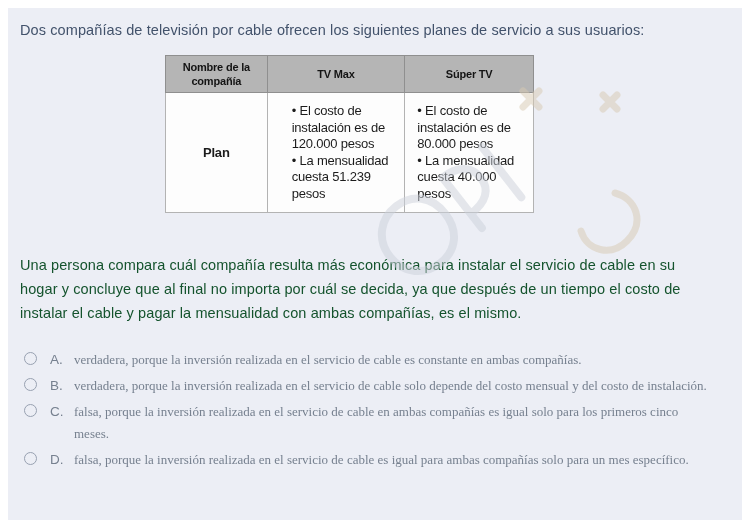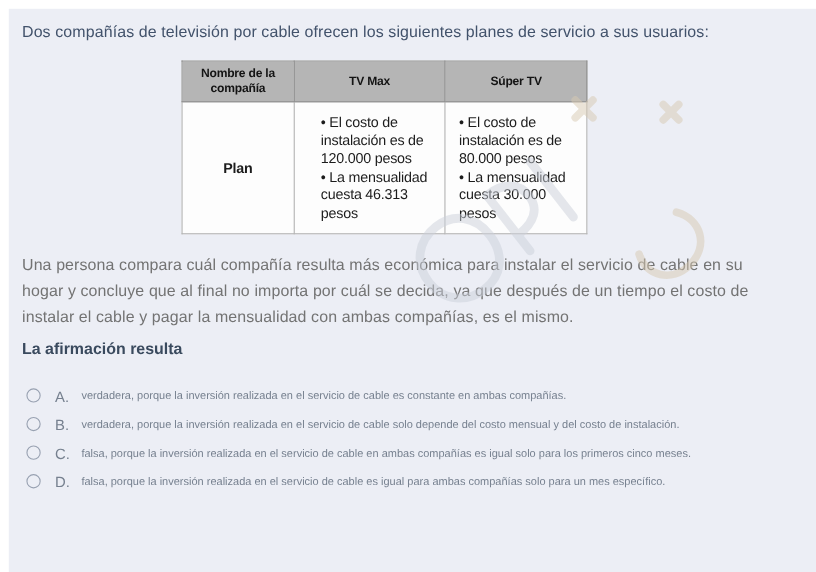--- a/index.html
+++ b/index.html
@@ -37,41 +37,41 @@
   td.supertv-col { width:129px; padding:10px 6px 10px 12px; }
   .cell-item { line-height:16.5px; }
   .cell-item::before { content:"• "; }
 
   
   .watermark { position:absolute; left:150px; top:-12px; width:330px; height:300px;
                z-index:3; pointer-events:none; opacity:0.5; }
 
   
   .paragraph {
-    margin-top:16px; width:694px; font-size:14.5px; line-height:24px;
-    color:#737373; letter-spacing:0.1px;
+    margin-top:40px; width:694px; font-size:14.5px; line-height:24px;
+    color:#14532d; letter-spacing:0.1px;
   }
   .prompt { margin-top:9px; font-size:14.5px; font-weight:bold; color:#3a4a5e; }
 
   
   .options { margin-top:24px; }
   .option {
     display:flex; align-items:flex-start; margin-bottom:4px; cursor:pointer;
     padding-left:4px;
   }
   .radio {
     width:13px; height:13px; border:1.5px solid #98a1b1; border-radius:50%;
     background:transparent; flex:0 0 13px; margin-top:3px; cursor:pointer;
   }
   .opt-letter {
     width:24px; flex:0 0 24px; margin-left:13px; font-size:13.5px; color:#76808f;
     line-height:22px;
   }
   .opt-text {
-    width:642px; font-size:10px; color:#76808f; line-height:22px;
+    width:642px; font-size:13px; color:#76808f; line-height:22px;font-family:Liberation Serif, serif;
   }
 </style>
 </head>
 <body>
 
 <div class="page">
 
   <p class="intro">Dos compañías de televisión por cable ofrecen los siguientes planes de servicio a sus usuarios:</p>
 
   <div class="table-wrap">
@@ -93,34 +93,33 @@
       <tbody>
           <tr>
         <th>Nombre de la compañía</th>
         <th>TV Max</th>
         <th>Súper TV</th>
       </tr>
       <tr>
         <td class="company-col">Plan</td>
         <td class="tvmax-col">
           <div class="cell-item">El costo de instalación es de 120.000 pesos</div>
-          <div class="cell-item">La mensualidad cuesta 46.313 pesos</div>
+          <div class="cell-item">La mensualidad cuesta 51.239 pesos</div>
         </td>
         <td class="supertv-col">
           <div class="cell-item">El costo de instalación es de 80.000 pesos</div>
-          <div class="cell-item">La mensualidad cuesta 30.000 pesos</div>
+          <div class="cell-item">La mensualidad cuesta 40.000 pesos</div>
         </td>
       </tr>
     </tbody>
       </table>
   </div>
 
   <p class="paragraph">Una persona compara cuál compañía resulta más económica para instalar el servicio de cable en su hogar y concluye que al final no importa por cuál se decida, ya que después de un tiempo el costo de instalar el cable y pagar la mensualidad con ambas compañías, es el mismo.</p>
 
-  <p class="prompt">La afirmación resulta</p>
 
   <div class="options">
 
     <div class="option">
       <span class="radio"></span>
       <span class="opt-letter">A.</span>
       <span class="opt-text">verdadera, porque la inversión realizada en el servicio de cable es constante en ambas compañías.</span>
     </div>
 
     <div class="option">

